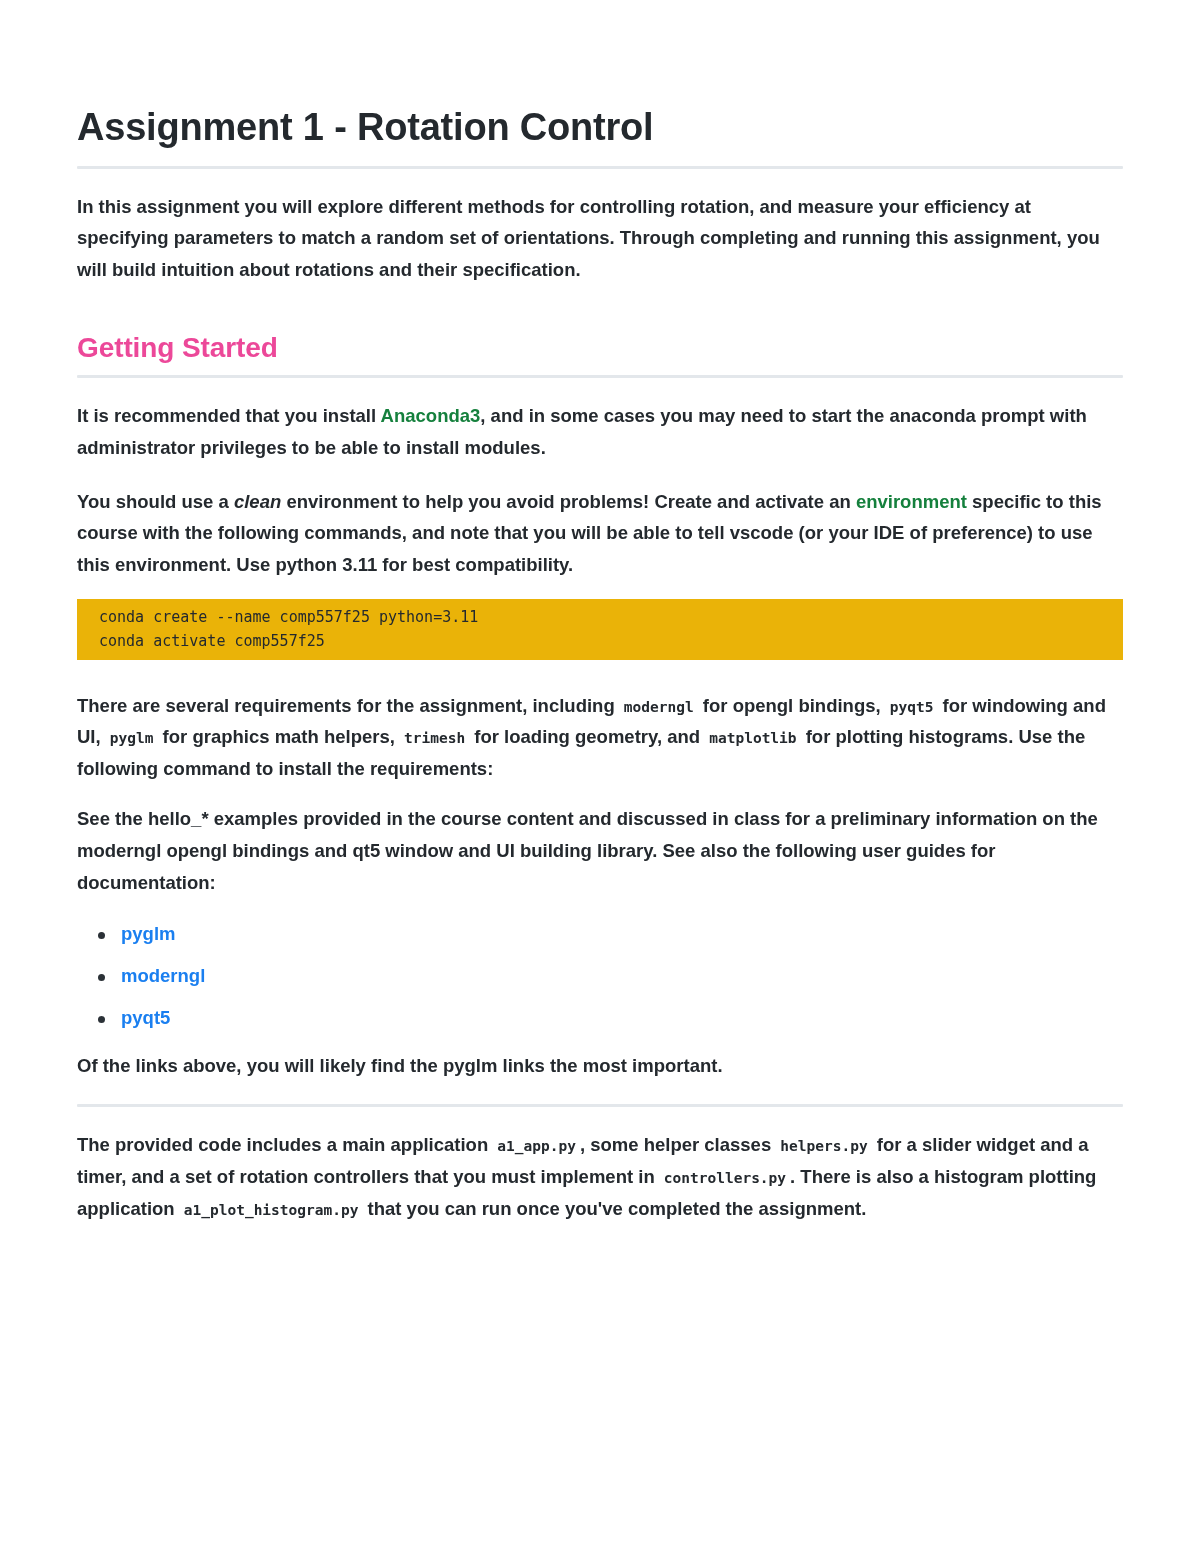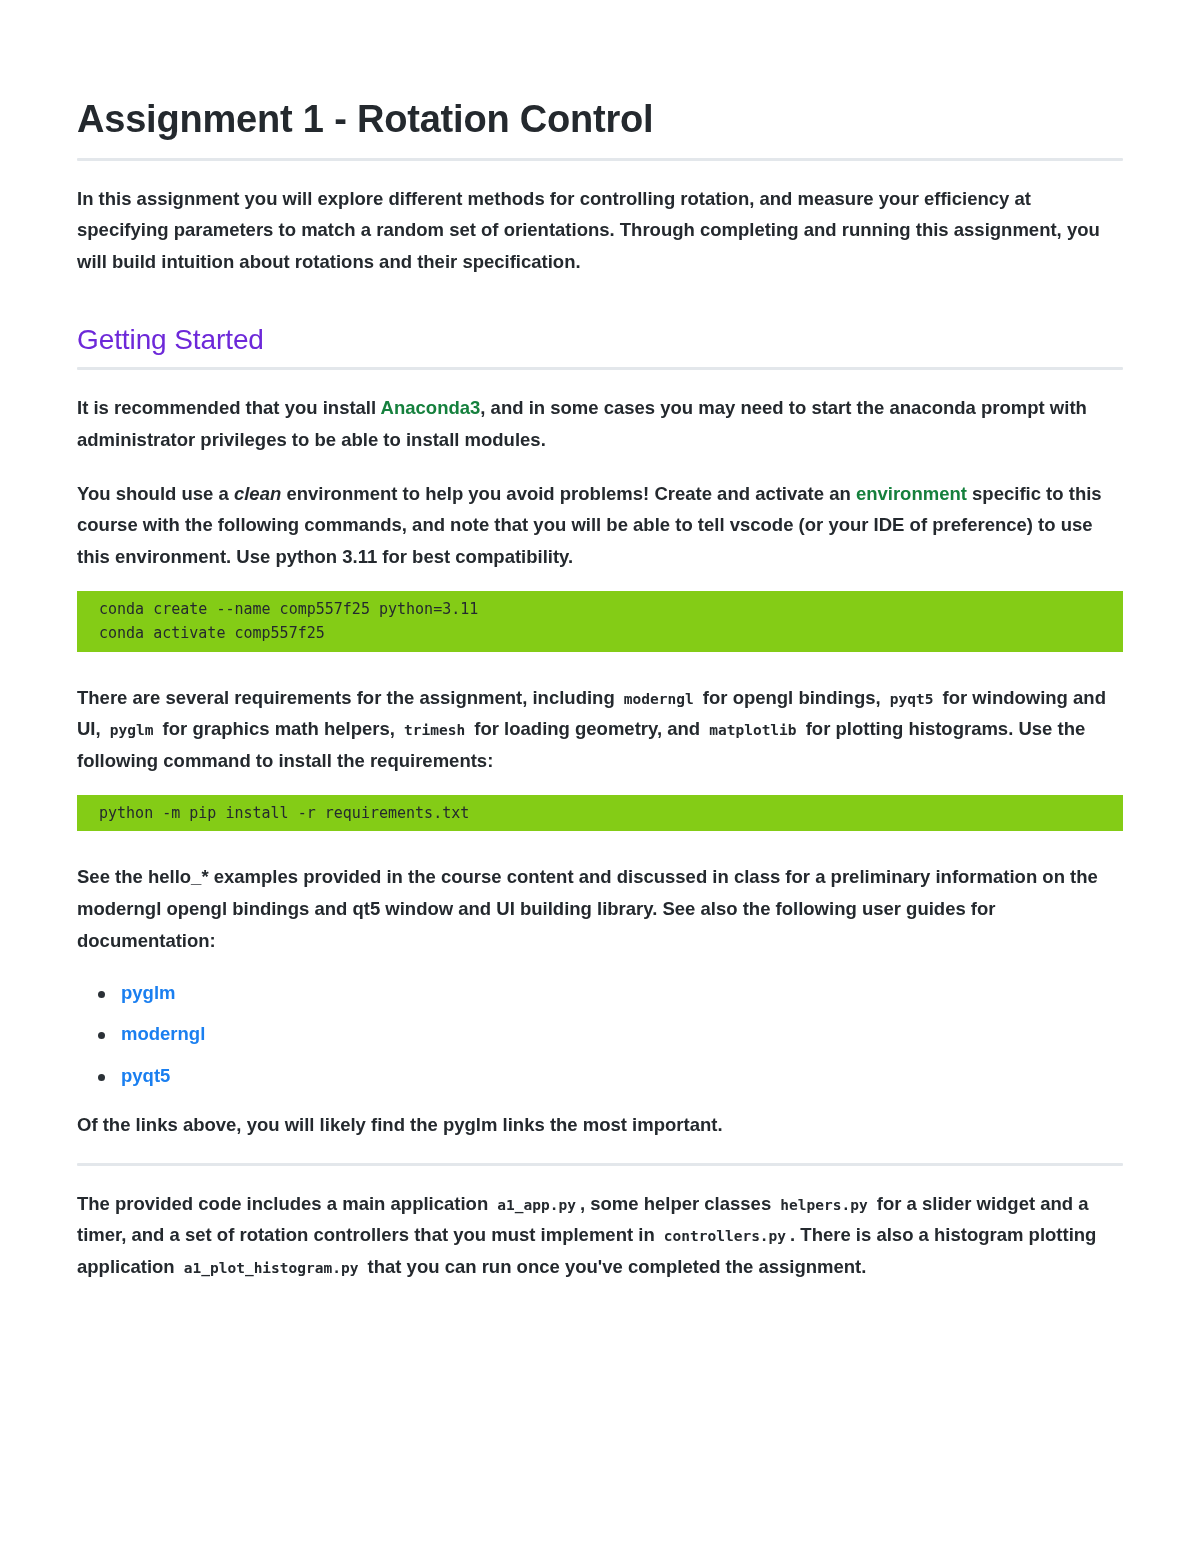--- a/index.html
+++ b/index.html
@@ -21,32 +21,32 @@
     padding: 96px 0 60px 0;
     box-sizing: content-box;
   }
 
   
   h1.doc-title {
     font-size: 38px;
     font-weight: 700;
     line-height: 1.25;
     letter-spacing: -0.2px;
-    margin: 0 0 0 0;
+    margin: 8px 0 0 0;
     padding: 0 0 14px 0;
     color: #24292e;
   }
   h2.section-title {
     font-size: 28px;
-    font-weight: 400;
+    font-weight: 700;
     line-height: 1.25;
     letter-spacing: -0.1px;
     margin: 44px 0 0 0;
     padding: 0 0 10px 0;
-    color: #6d28d9;
+    color: #ec4899;
   }
   .rule {
     height: 3px;
     background: #e3e7eb;
     border: 0;
     margin: 0 0 22px 0;
     border-radius: 1px;
   }
 
   
@@ -79,21 +79,21 @@
     padding: 0 4px;
     white-space: nowrap;
     letter-spacing: 0px;
   }
 
   
   pre.codeblock {
     font-family: "DejaVu Sans Mono", "Liberation Mono", monospace;
     font-size: 15px;
     line-height: 1.62;
-    background: #84cc16;
+    background: #eab308;
     color: #24292e;
     margin: 6px 0 30px 0;
     padding: 6px 0 6px 22px;
     white-space: pre;
     overflow: visible;
     border: 0;
   }
 
   
   ul.linklist {
@@ -145,21 +145,20 @@
     <span>You should use a </span><em class="em">clean</em><span> environment to help you avoid problems! Create and activate an </span><a class="link" href="#">environment</a><span> specific to this course with the following commands, and note that you will be able to tell vscode (or your IDE of preference) to use this environment. Use python 3.11 for best compatibility.</span>
   </p>
 
   <pre class="codeblock">conda create --name comp557f25 python=3.11
 conda activate comp557f25</pre>
 
   <p class="para tight">
     <span>There are several requirements for the assignment, including </span><code class="inline">moderngl</code><span> for opengl bindings, </span><code class="inline">pyqt5</code><span> for windowing and UI, </span><code class="inline">pyglm</code><span> for graphics math helpers, </span><code class="inline">trimesh</code><span> for loading geometry, and </span><code class="inline">matplotlib</code><span> for plotting histograms. Use the following command to install the requirements:</span>
   </p>
 
-  <pre class="codeblock">python -m pip install -r requirements.txt</pre>
 
   <p class="para">See the hello_* examples provided in the course content and discussed in class for a preliminary information on the moderngl opengl bindings and qt5 window and UI building library. See also the following user guides for documentation:</p>
 
   <ul class="linklist">
     <li><a href="#">pyglm</a></li>
     <li><a href="#">moderngl</a></li>
     <li><a href="#">pyqt5</a></li>
   </ul>
 
   <p class="para">Of the links above, you will likely find the pyglm links the most important.</p>

